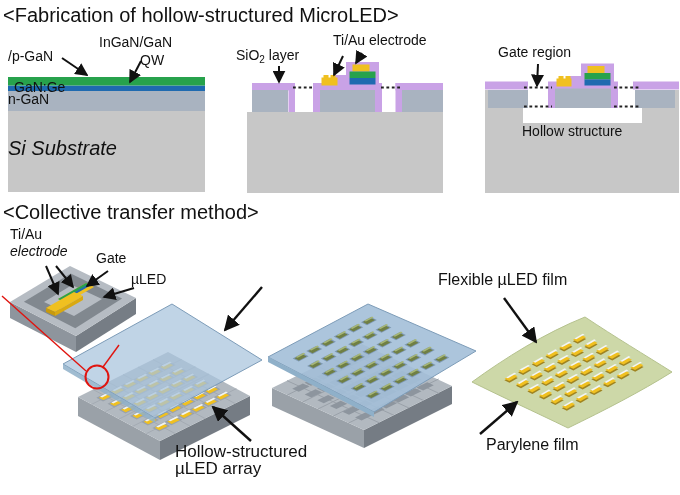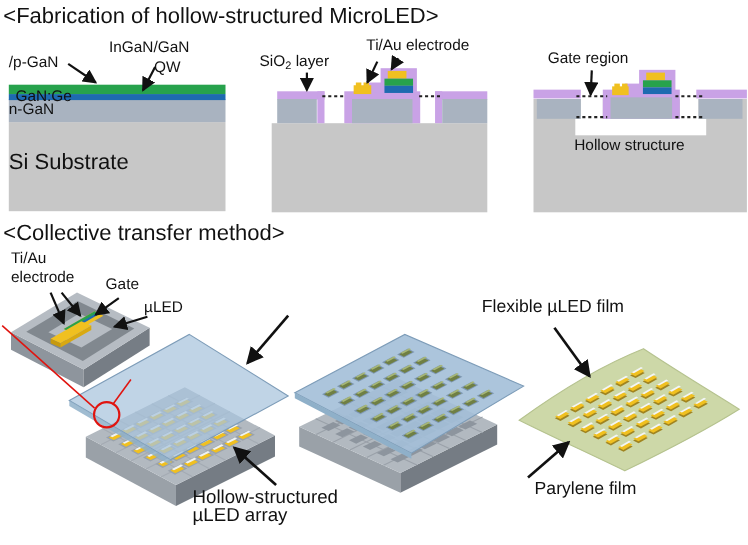--- a/index.html
+++ b/index.html
@@ -5,21 +5,21 @@
   html,body{margin:0;padding:0;background:#fff;}
   .stage{position:relative;width:680px;height:495px;background:#fff;overflow:hidden;
          font-family:"Liberation Sans",sans-serif;}
   svg{position:absolute;left:0;top:0;}
   .lbl{position:absolute;color:#111;line-height:1.08;white-space:nowrap;
        font-family:"Liberation Sans",sans-serif;}
   .ctr{text-align:left;}
   .fs-title{font-size:20px;}
   .fs-lab{font-size:14px;}
   .fs-lab2{font-size:16px;}
-  .fs-big{font-size:20px;}
+  .fs-big{font-size:20px;font-style:italic;}
   .fs-mid{font-size:17px;}
   sub.s2{font-size:10px;vertical-align:-3px;}
 </style>
 </head>
 <body>
 
 <div class="stage">
 
 <svg width="680" height="495" viewBox="0 0 680 495">
   <defs>
@@ -545,21 +545,21 @@
 
 <div class="lbl fs-lab" style="left:236px;top:48px;"><span>SiO</span><sub class="s2">2</sub><span> layer</span></div>
 <div class="lbl fs-lab" style="left:333px;top:33px;">Ti/Au electrode</div>
 
 <div class="lbl fs-lab" style="left:498px;top:45px;">Gate region</div>
 <div class="lbl fs-lab ctr" style="left:522px;top:124px;width:124px;">Hollow structure</div>
 
 <div class="lbl fs-title" style="left:3px;top:202px;">&lt;Collective transfer method&gt;</div>
 
 <div class="lbl fs-lab ctr" style="left:10px;top:227px;width:90px;">Ti/Au</div>
-<div class="lbl fs-lab ctr" style="left:10px;top:244px;width:90px;">electrode</div>
+<div class="lbl fs-lab ctr" style="left:10px;top:244px;width:90px;font-style:italic;">electrode</div>
 <div class="lbl fs-lab" style="left:96px;top:251px;">Gate</div>
 <div class="lbl fs-lab" style="left:131px;top:272px;">µLED</div>
 
 <div class="lbl fs-lab2" style="left:438px;top:271px;">Flexible µLED film</div>
 <div class="lbl fs-mid ctr" style="left:175px;top:443px;width:162px;">Hollow-structured</div>
 <div class="lbl fs-mid ctr" style="left:175px;top:460px;width:162px;">µLED array</div>
 <div class="lbl fs-lab2" style="left:450px;top:436px;margin-left:36px;">Parylene film</div>
 
 </div>
 

